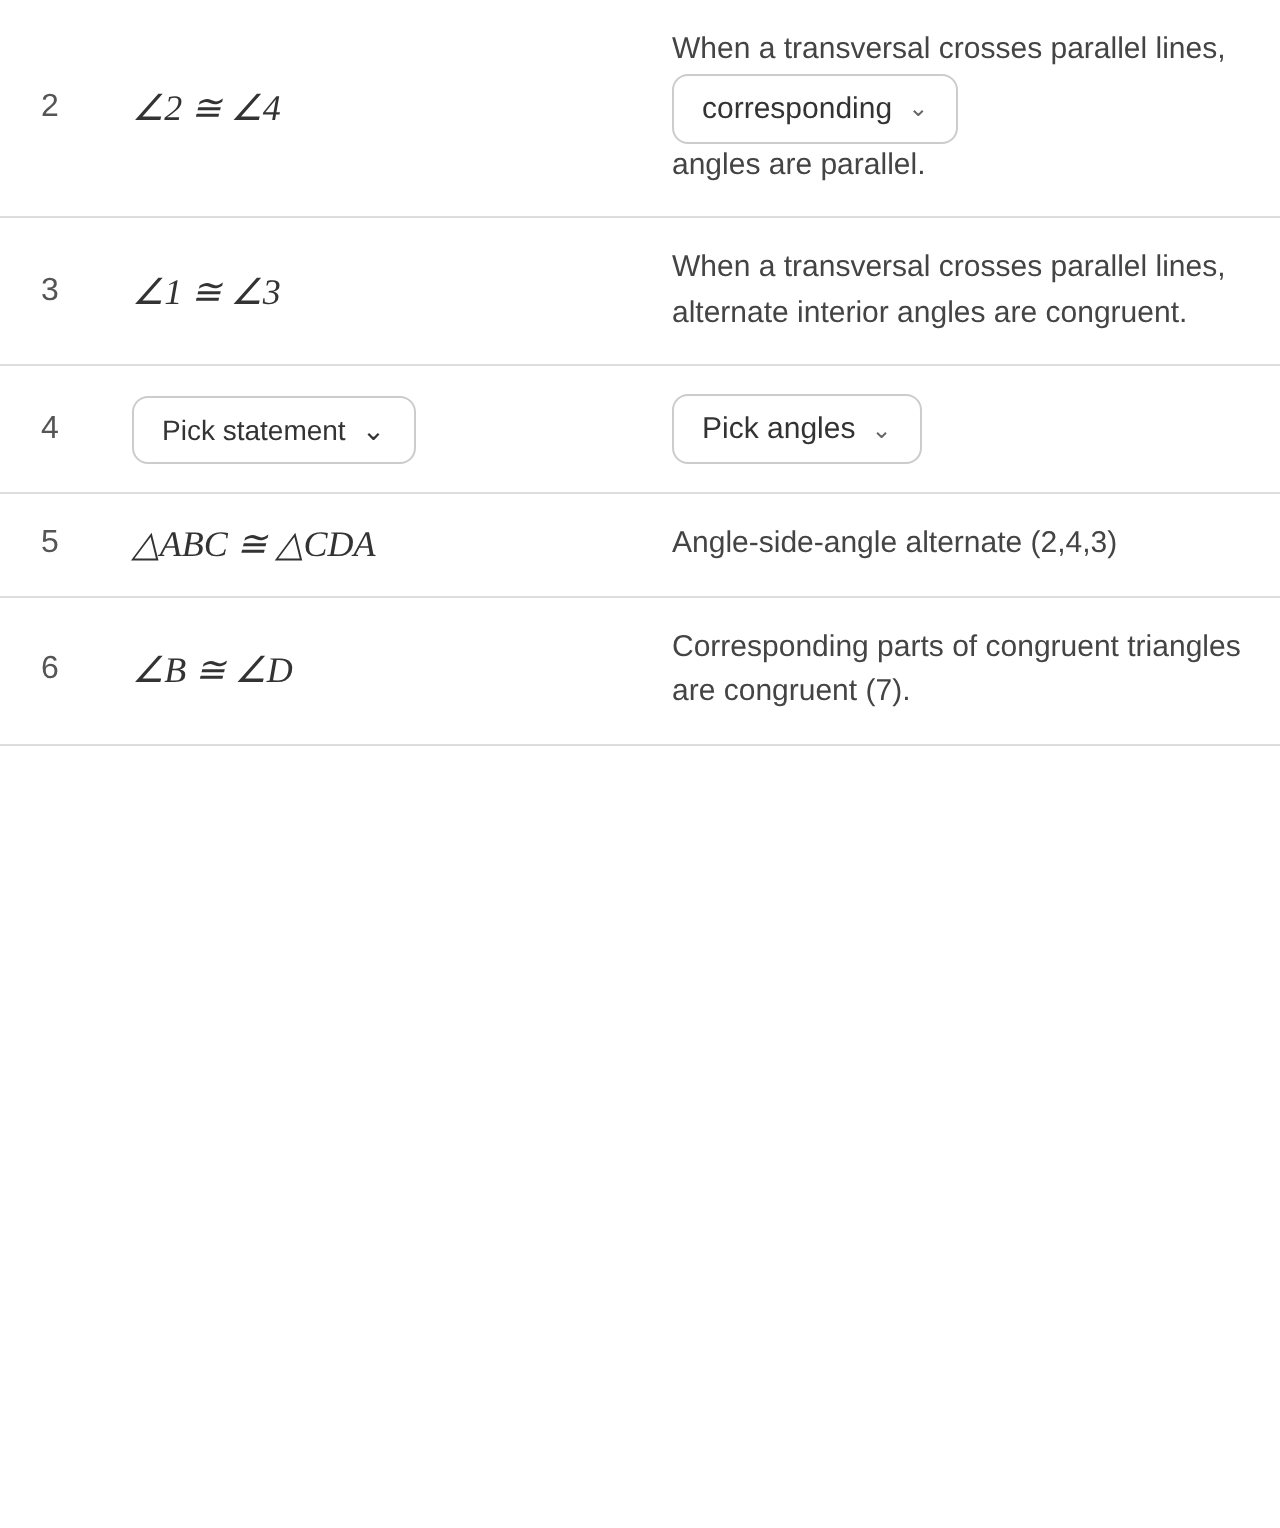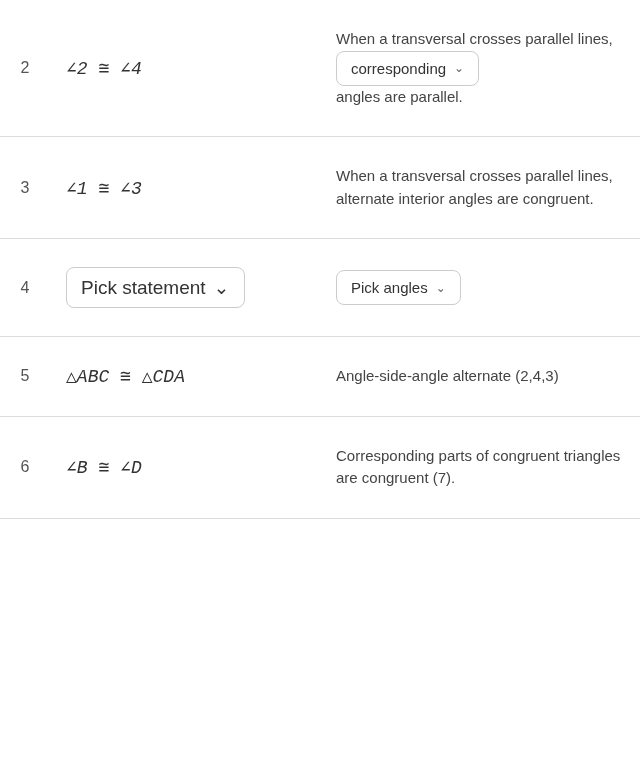--- a/index.html
+++ b/index.html
@@ -11,21 +11,21 @@
       min-height: 764px;
     }
     .proof-table {
       width: 100%;
       border-collapse: collapse;
     }
     .proof-table tr {
       border-bottom: 1px solid #ddd;
     }
     .proof-table td {
-      padding: 28px 16px;
+      padding: 14px 16px;
       vertical-align: middle;
     }
     .row-num {
       width: 50px;
       text-align: center;
       font-size: 16px;
       color: #555;
       font-family: Arial, sans-serif;
     }
     .statement-col {
@@ -35,21 +35,21 @@
     }
     .reason-col {
       font-size: 15px;
       line-height: 1.5;
       color: #444;
       font-style: normal;
       font-family: Arial, sans-serif;
     }
     .math {
       font-style: italic;
-      font-family: Liberation Mono, monospace;
+      font-family: Liberation Serif, serif;
     }
 
     .dropdown-btn {
       display: inline-flex;
       align-items: center;
       gap: 8px;
       border: 1.5px solid #ccc;
       border-radius: 8px;
       padding: 8px 14px;
       font-size: 15px;
@@ -64,21 +64,21 @@
       color: #666;
     }
 
     .statement-dropdown {
       display: inline-flex;
       align-items: center;
       gap: 8px;
       border: 1.5px solid #ccc;
       border-radius: 8px;
       padding: 8px 14px;
-      font-size: 19px;
+      font-size: 14px;
       font-family: Arial, sans-serif;
       background: #fff;
       cursor: pointer;
       color: #333;
     }
   </style>
 </head>
 <body>
 
 <table class="proof-table">

